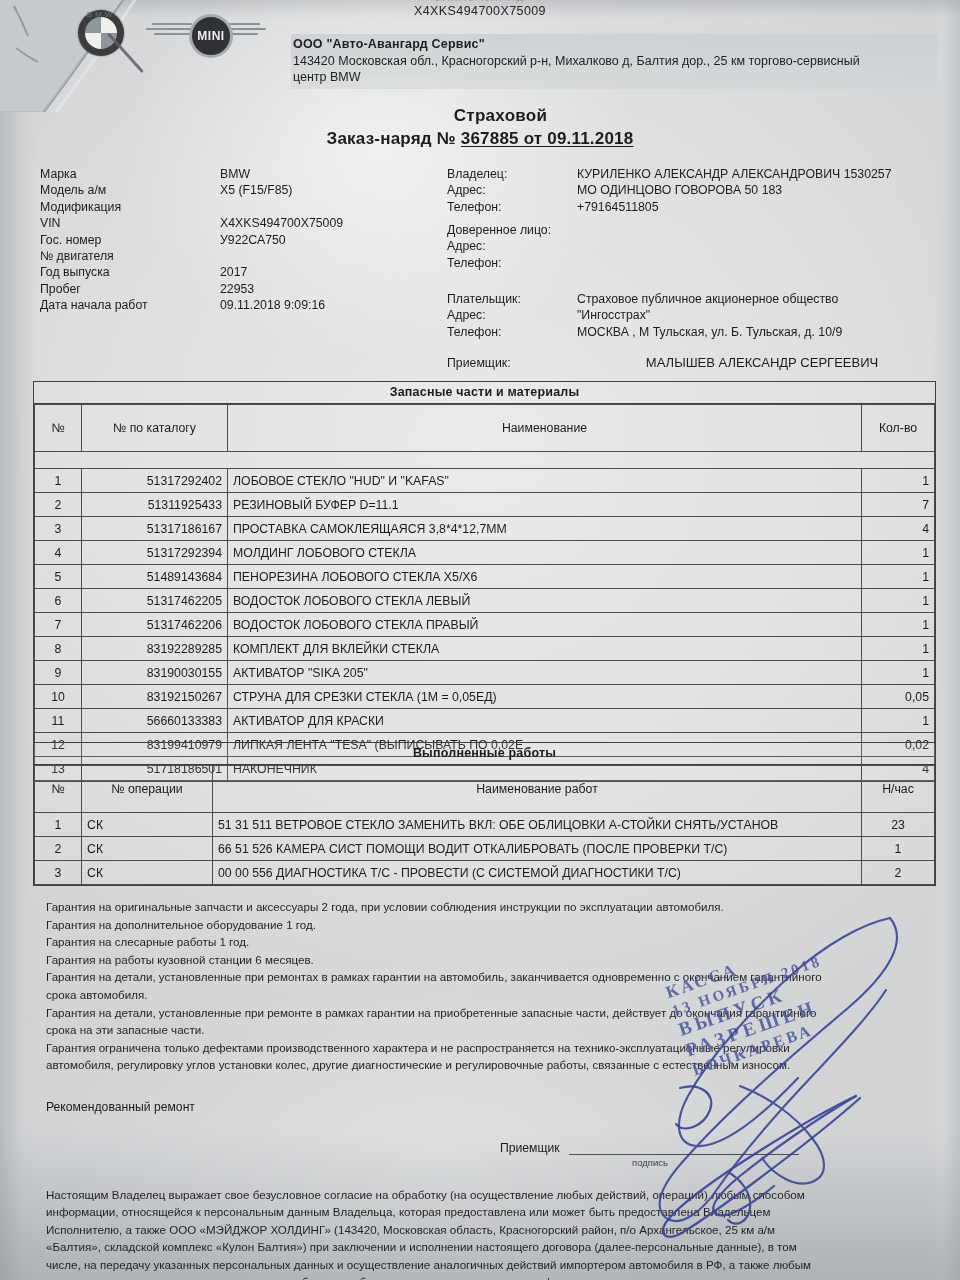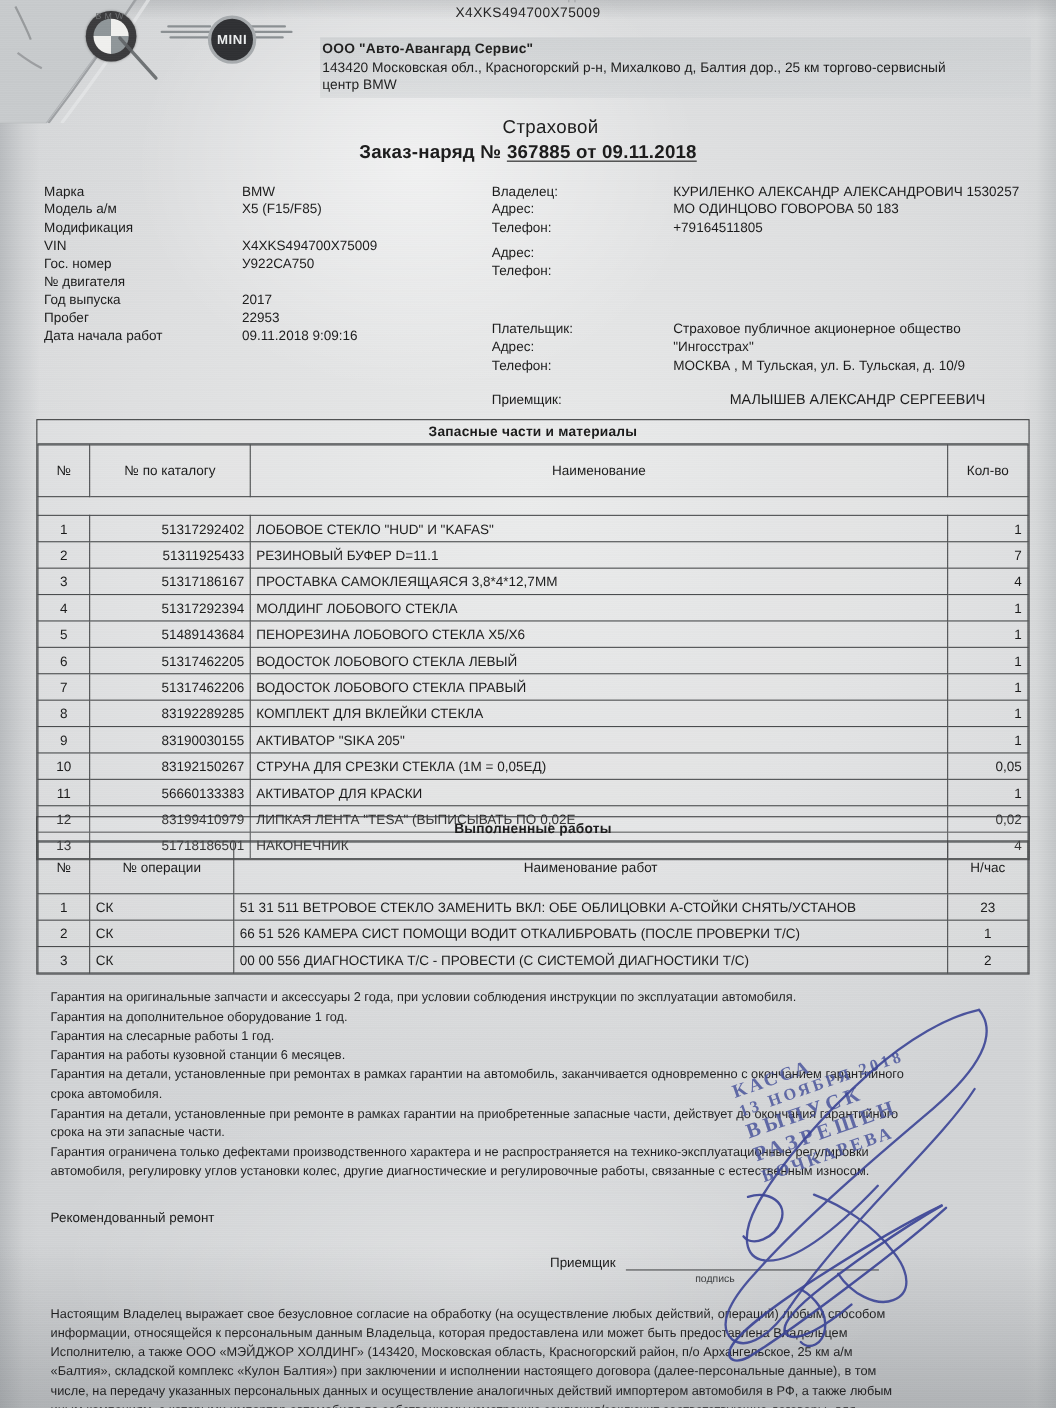--- a/index.html
+++ b/index.html
@@ -107,36 +107,36 @@
     position:absolute; left:291px; top:34px; width:640px;
     font-size:12.5px; line-height:16.5px; color:#1d1d1d;
     background:linear-gradient(180deg, rgba(205,208,210,.85), rgba(210,213,215,.55));
     padding:2px 4px 3px 2px;
   }
   #dealer .dealer-name { font-weight:bold; letter-spacing:.2px; }
 
   #doc-title {
     position:absolute; left:0; right:0; top:106px; text-align:center;
   }
-  #doc-title .line1 { font-size:17px; font-weight:normal; letter-spacing:.3px;padding-left:41px; }
+  #doc-title .line1 { font-size:17px; font-weight:bold; letter-spacing:.3px;padding-left:41px; }
   #doc-title .line2 { font-size:17px; font-weight:bold; margin-top:3px; letter-spacing:.2px;}
   #doc-title .num { text-decoration:underline; text-underline-offset:2px; }
 
   
   #vehicle {
     position:absolute; left:40px; top:166px; width:400px;
     font-size:12.3px; line-height:16.4px;
   }
   #vehicle .row { display:flex; }
   #vehicle .lbl { width:180px; flex:0 0 180px; }
   #vehicle .val { flex:1 1 auto; }
 
   
   .party { position:absolute; font-size:12.3px; line-height:16.4px; }
-  .party .row { display:flex;gap:35px; }
+  .party .row { display:flex; }
   .party .lbl { width:130px; flex:0 0 130px; }
   .party .val { flex:1 1 auto; }
   #owner   { left:447px; top:166px; width:500px; }
   #proxy   { left:447px; top:222px; width:500px; }
   #payer   { left:447px; top:291px; width:500px; }
   #acceptor{ left:447px; top:355px; width:500px; }
   #acceptor .lbl{ width:130px; }
   #acceptor .val{ font-size:13px;text-align:center; }
 
   
@@ -324,20 +324,24 @@
       <div class="row">
         <div class="lbl">Адрес:</div>
         <div class="val">МО ОДИНЦОВО ГОВОРОВА 50 183</div>
       </div>
       <div class="row">
         <div class="lbl">Телефон:</div>
         <div class="val">+79164511805</div>
       </div>
     </div>
   <div class="party" id="proxy">
+      <div class="row">
+        <div class="lbl">Доверенное лицо:</div>
+        <div class="val"></div>
+      </div>
       <div class="row">
         <div class="lbl">Адрес:</div>
         <div class="val"></div>
       </div>
       <div class="row">
         <div class="lbl">Телефон:</div>
         <div class="val"></div>
       </div>
     </div>
   <div class="party" id="payer">

